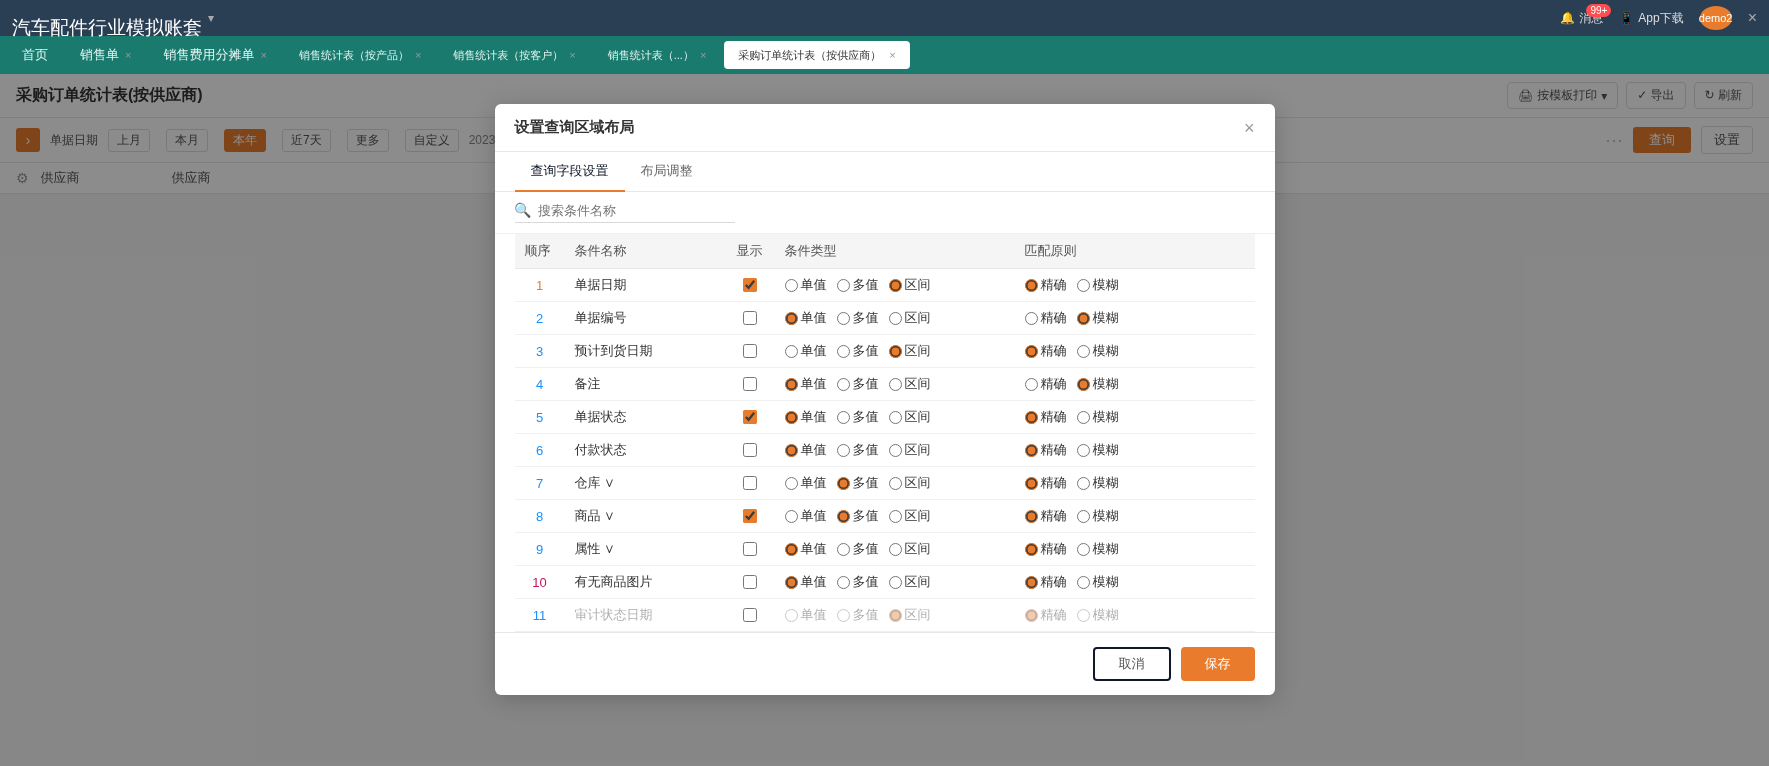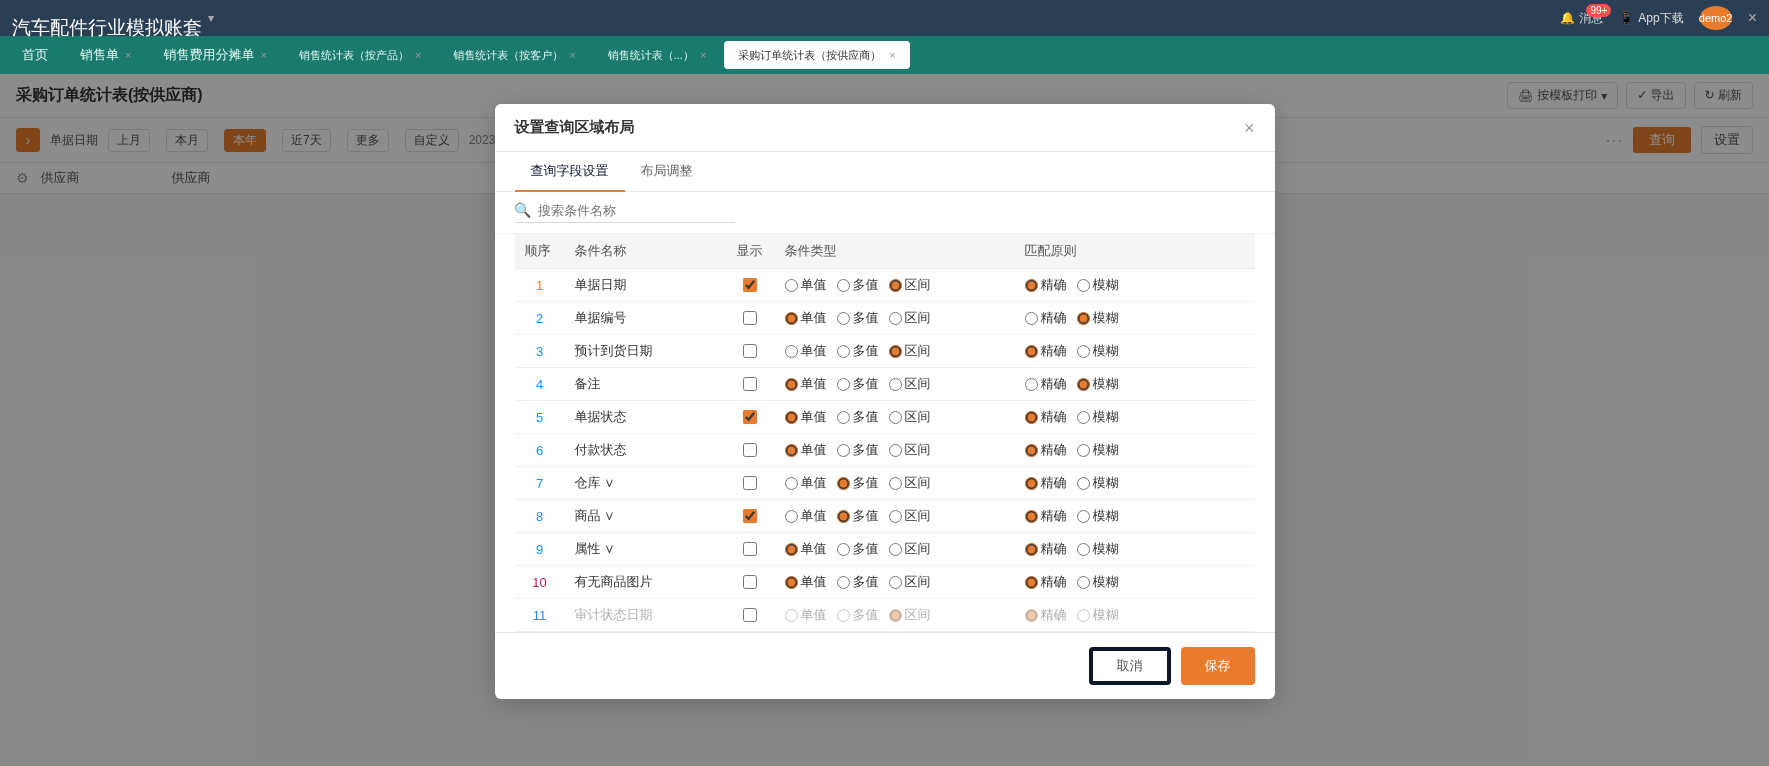--- a/index.html
+++ b/index.html
@@ -209,21 +209,21 @@
     
     .dialog-footer {
       padding: 14px 20px;
       display: flex;
       justify-content: flex-end;
       gap: 10px;
       border-top: 1px solid #e8e8e8;
     }
     .btn-cancel {
       padding: 6px 24px;
-      border: 4px solid #0f172a;
+      border: 2px solid #0f172a;
       background: #fff;
       border-radius: 4px;
       cursor: pointer;
       font-size: 13px;
       color: #555;
     }
     .btn-save {
       padding: 6px 24px;
       border: none;
       background: #e87c2c;

